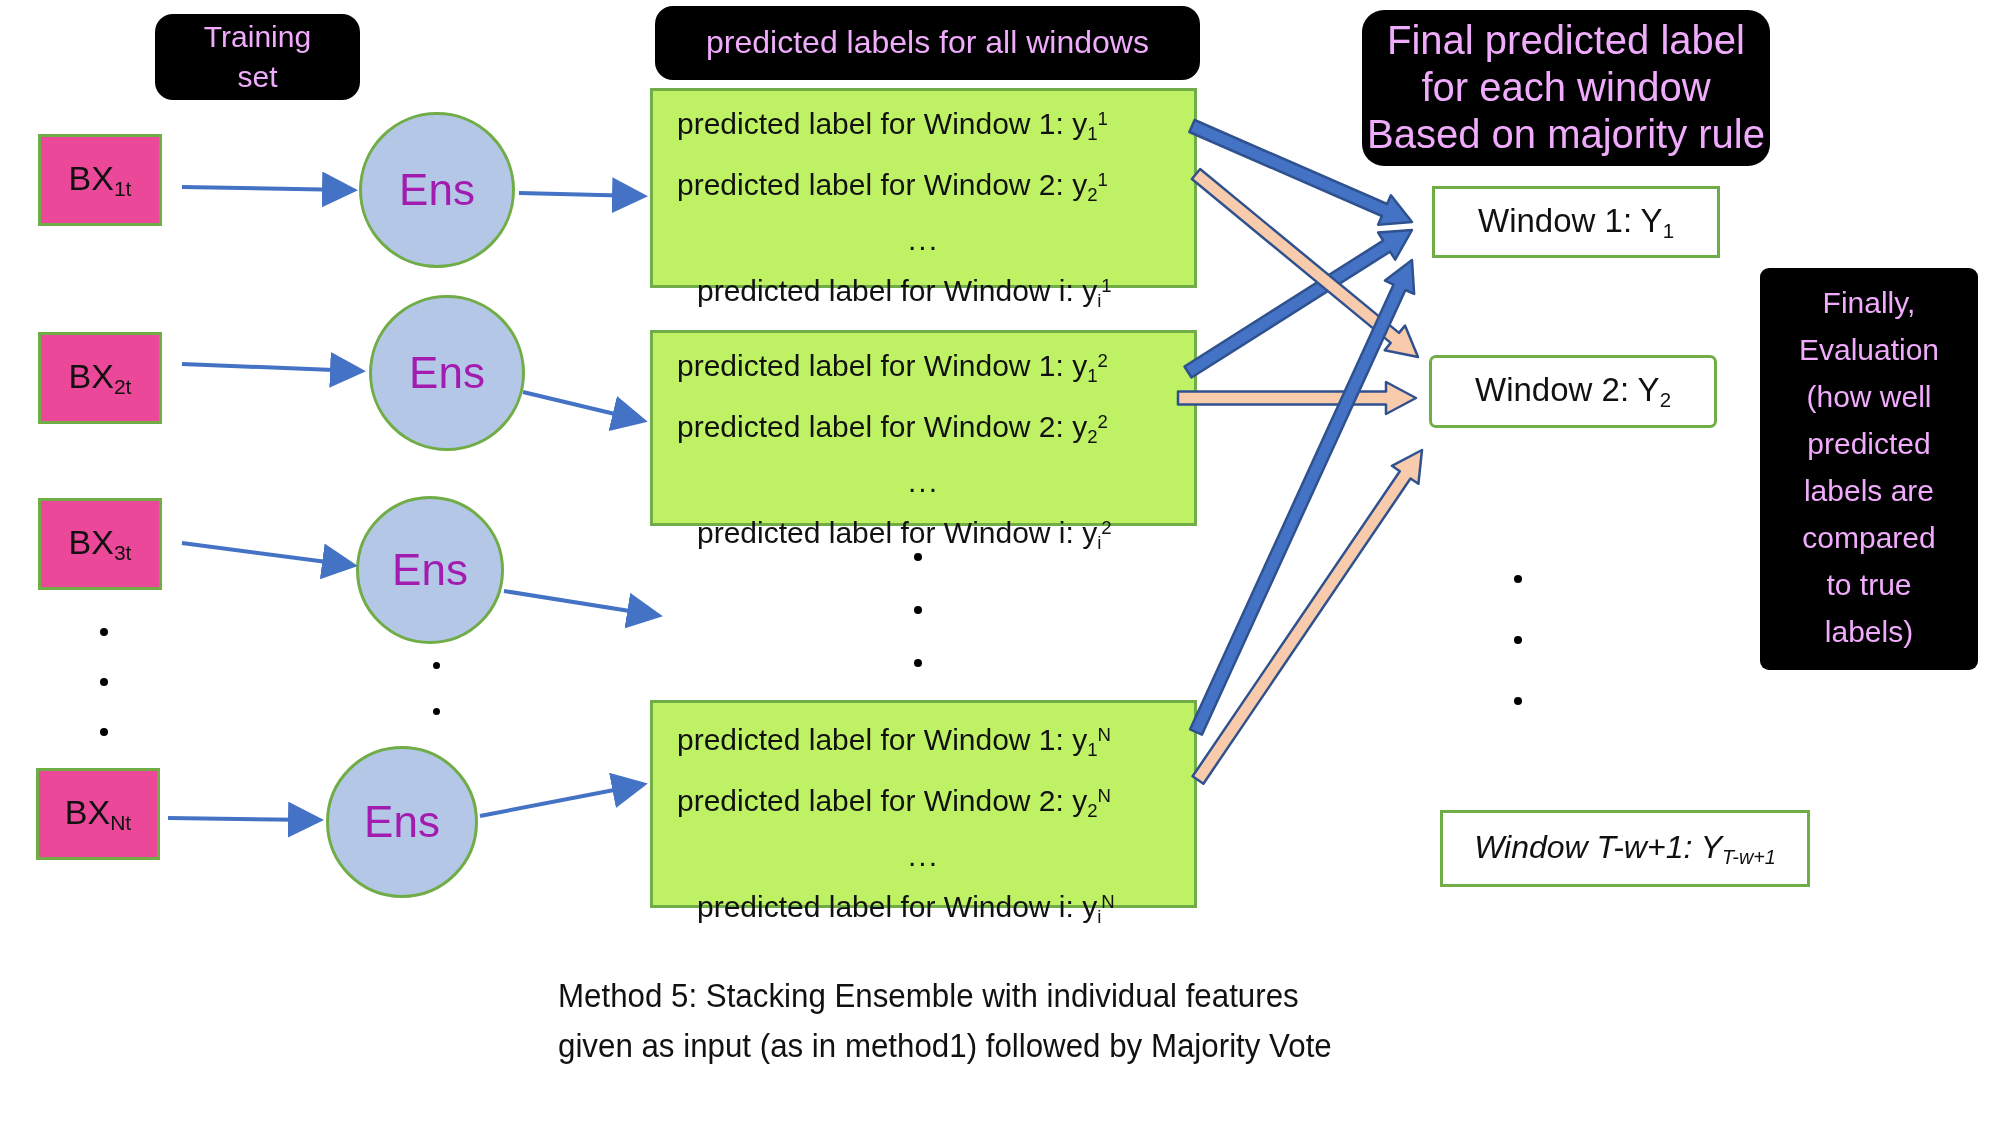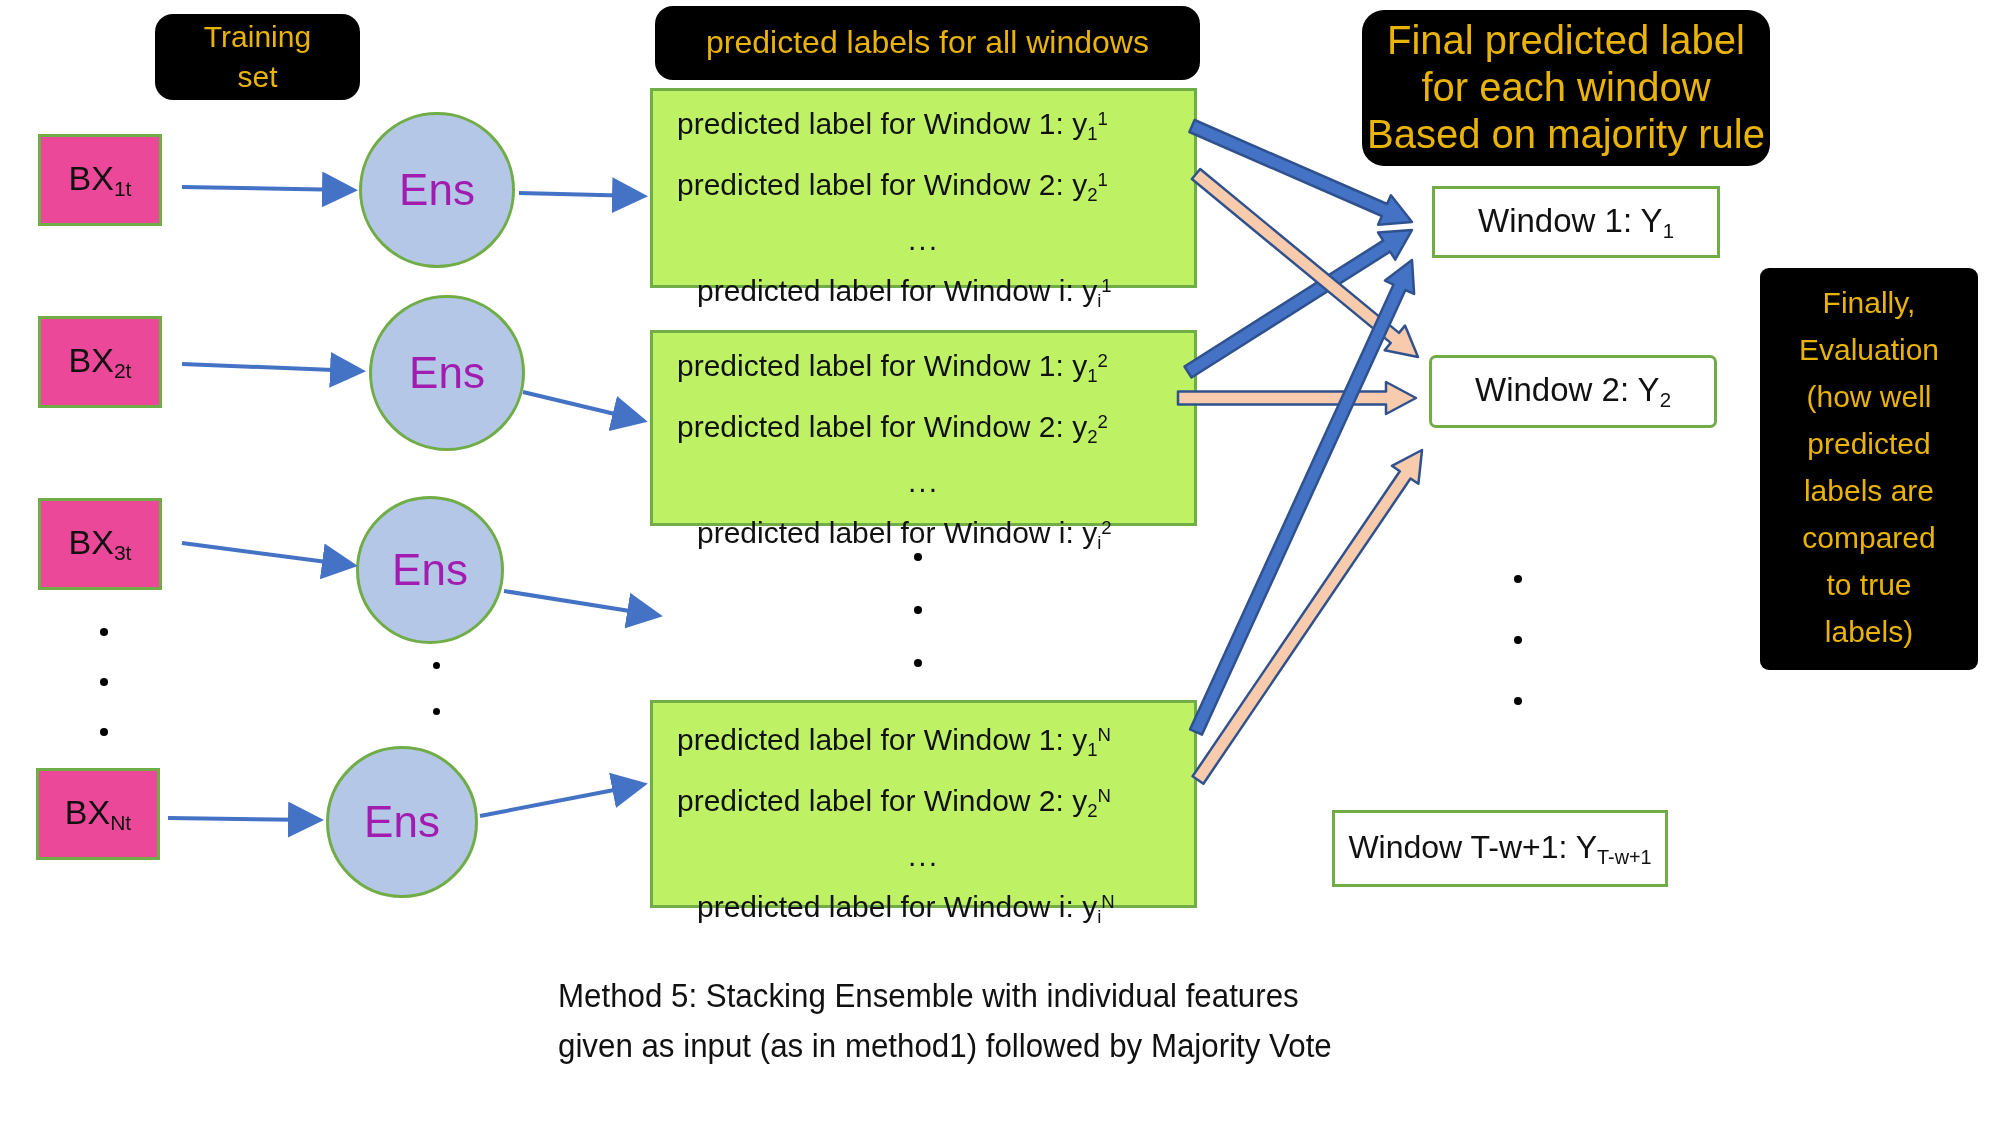--- a/index.html
+++ b/index.html
@@ -1,21 +1,21 @@
 <!DOCTYPE html>
 <html><head>
 <meta charset="utf-8">
 <style>
   html,body{margin:0;padding:0;background:#ffffff;}
   #canvas{
     position:relative;width:2000px;height:1125px;background:#ffffff;overflow:hidden;
     font-family:"Liberation Sans", sans-serif;color:#111;
   }
   .blackbox{
-    position:absolute;background:#000;color:#eab308;text-align:center;
+    position:absolute;background:#000;color:#f0abfc;text-align:center;
     border-radius:18px;box-sizing:border-box;
   }
   .ens-circle{
     position:absolute;border-radius:50%;background:#B4C7E7;border:3px solid #70AD47;
     box-sizing:border-box;display:flex;align-items:center;justify-content:center;
     font-size:44px;color:#a21caf;
   }
   .bx-box{
     position:absolute;width:124px;height:92px;background:#ec4899;border:3px solid #70AD47;
     box-sizing:border-box;display:flex;align-items:center;justify-content:center;
@@ -69,21 +69,21 @@
     <div>predicted</div>
     <div>labels are</div>
     <div>compared</div>
     <div>to true</div>
     <div>labels)</div>
   </div>
 
   <div class="bx-box" style="left:38px;top:134px;">
     <span><span>BX</span><sub>1t</sub></span>
   </div>
-  <div class="bx-box" style="left:38px;top:316px;text-align:right;">
+  <div class="bx-box" style="left:38px;top:332px;text-align:right;">
     <span><span>BX</span><sub>2t</sub></span>
   </div>
   <div class="bx-box" style="left:38px;top:498px;">
     <span><span>BX</span><sub>3t</sub></span>
   </div>
   <div class="bx-box" style="left:36px;top:768px;">
     <span><span>BX</span><sub>Nt</sub></span>
   </div>
 
   <div class="ens-circle" style="left:359px;top:112px;width:156px;height:156px;">
@@ -119,21 +119,21 @@
     <div class="ell">...</div>
     <div class="row indent"><span>predicted label for Window i: y</span><sub>i</sub><sup>N</sup></div>
   </div>
 
   <div class="winbox" style="left:1432px;top:186px;width:288px;height:72px;">
     <span><span>Window 1: Y</span><sub>1</sub></span>
   </div>
   <div class="winbox" style="left:1429px;top:355px;width:288px;height:73px;border-radius:7px;">
     <span><span>Window 2: Y</span><sub>2</sub></span>
   </div>
-  <div class="winbox" style="left:1332px;top:810px;width:336px;height:77px;font-size:32px;">
+  <div class="winbox" style="left:1440px;top:810px;width:370px;height:77px;font-size:32px;font-style:italic;">
     <span><span>Window T-w+1: Y</span><sub>T-w+1</sub></span>
   </div>
 
   <div class="dot" style="left:100px;top:628px;"></div>
   <div class="dot" style="left:100px;top:678px;"></div>
   <div class="dot" style="left:100px;top:728px;"></div>
 
   <div class="dot small" style="left:433px;top:662px;"></div>
   <div class="dot small" style="left:433px;top:708px;"></div>
 

